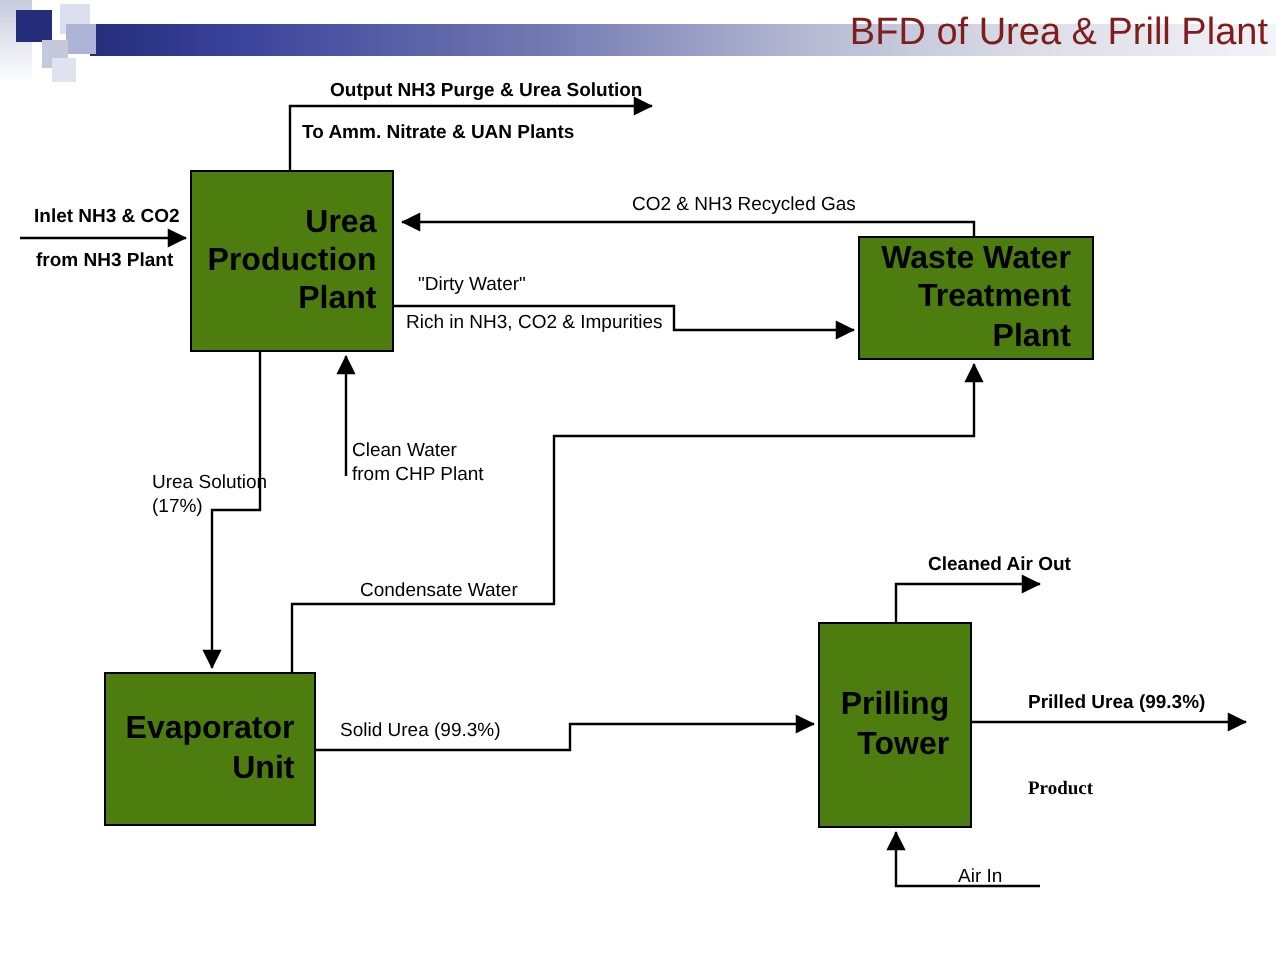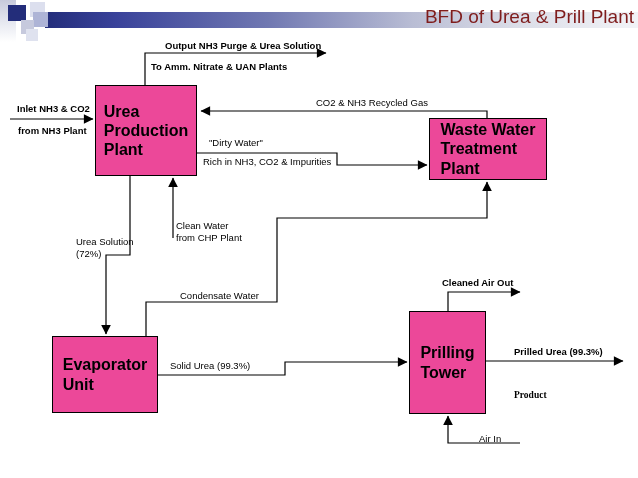--- a/index.html
+++ b/index.html
@@ -17,23 +17,23 @@
   .sq-d{left:26px;top:29px;width:12px;height:12px;background:#dfe2ef;}
   .bar{left:45px;top:12px;width:593px;height:16px;
     background:linear-gradient(to right,#232d7a 0%,#39429a 12%,#7179b2 38%,#b9bdd4 62%,#dcdee8 80%,#f2f3f7 100%);}
   .slide-title{
     position:absolute; top:5px; right:4px; font-size:19px; line-height:23px;
     color:#7f1d1d; letter-spacing:0px; white-space:nowrap;
   }
   
   .flows{position:absolute;left:0;top:0;}
   .pbox{
-    position:absolute; box-sizing:border-box; background:#ec4899;
+    position:absolute; box-sizing:border-box; background:#4d7c0f;
     border:1.5px solid #000; display:flex; align-items:center; justify-content:center;
-    text-align:left; font-weight:bold; white-space:pre-line; line-height:1.2;
+    text-align:right; font-weight:bold; white-space:pre-line; line-height:1.2;
   }
   .box-urea{left:95px;top:85px;width:102px;height:91px;font-size:16px;}
   .box-wwt{left:429px;top:118px;width:118px;height:62px;font-size:16px;}
   .box-evap{left:52px;top:336px;width:106px;height:77px;font-size:16px;}
   .box-tower{left:409px;top:311px;width:77px;height:103px;font-size:16px;}
   .lbl{
     position:absolute; font-size:9.5px; line-height:1.22; white-space:pre-line;
   }
   .b{font-weight:bold;}
 </style>
@@ -87,21 +87,21 @@
   <div class="lbl b" style="left:152px;top:40px;margin-left:13px;">Output NH3 Purge &amp; Urea Solution</div>
   <div class="lbl b" style="left:151px;top:61px;">To Amm. Nitrate &amp; UAN Plants</div>
   <div class="lbl b" style="left:17px;top:103px;">Inlet NH3 &amp; CO2</div>
   <div class="lbl b" style="left:18px;top:125px;">from NH3 Plant</div>
   <div class="lbl" style="left:316px;top:97px;">CO2 &amp; NH3 Recycled Gas</div>
   <div class="lbl" style="left:209px;top:137px;">"Dirty Water"</div>
   <div class="lbl" style="left:203px;top:156px;">Rich in NH3, CO2 &amp; Impurities</div>
   <div class="lbl" style="left:176px;top:220px;">Clean Water
 from CHP Plant</div>
   <div class="lbl" style="left:76px;top:236px;">Urea Solution
-(72%)</div>
+(17%)</div>
   <div class="lbl" style="left:180px;top:290px;">Condensate Water</div>
   <div class="lbl" style="left:170px;top:360px;">Solid Urea (99.3%)</div>
-  <div class="lbl b" style="left:442px;top:277px;">Cleaned Air Out</div>
+  <div class="lbl b" style="left:464px;top:277px;">Cleaned Air Out</div>
   <div class="lbl b" style="left:514px;top:346px;">Prilled Urea (99.3%)</div>
   <div class="lbl b" style="left:514px;top:390px;font-family:Liberation Serif, serif;">Product</div>
   <div class="lbl" style="left:479px;top:433px;">Air In</div>
 
 </div>
 
 </body></html>

